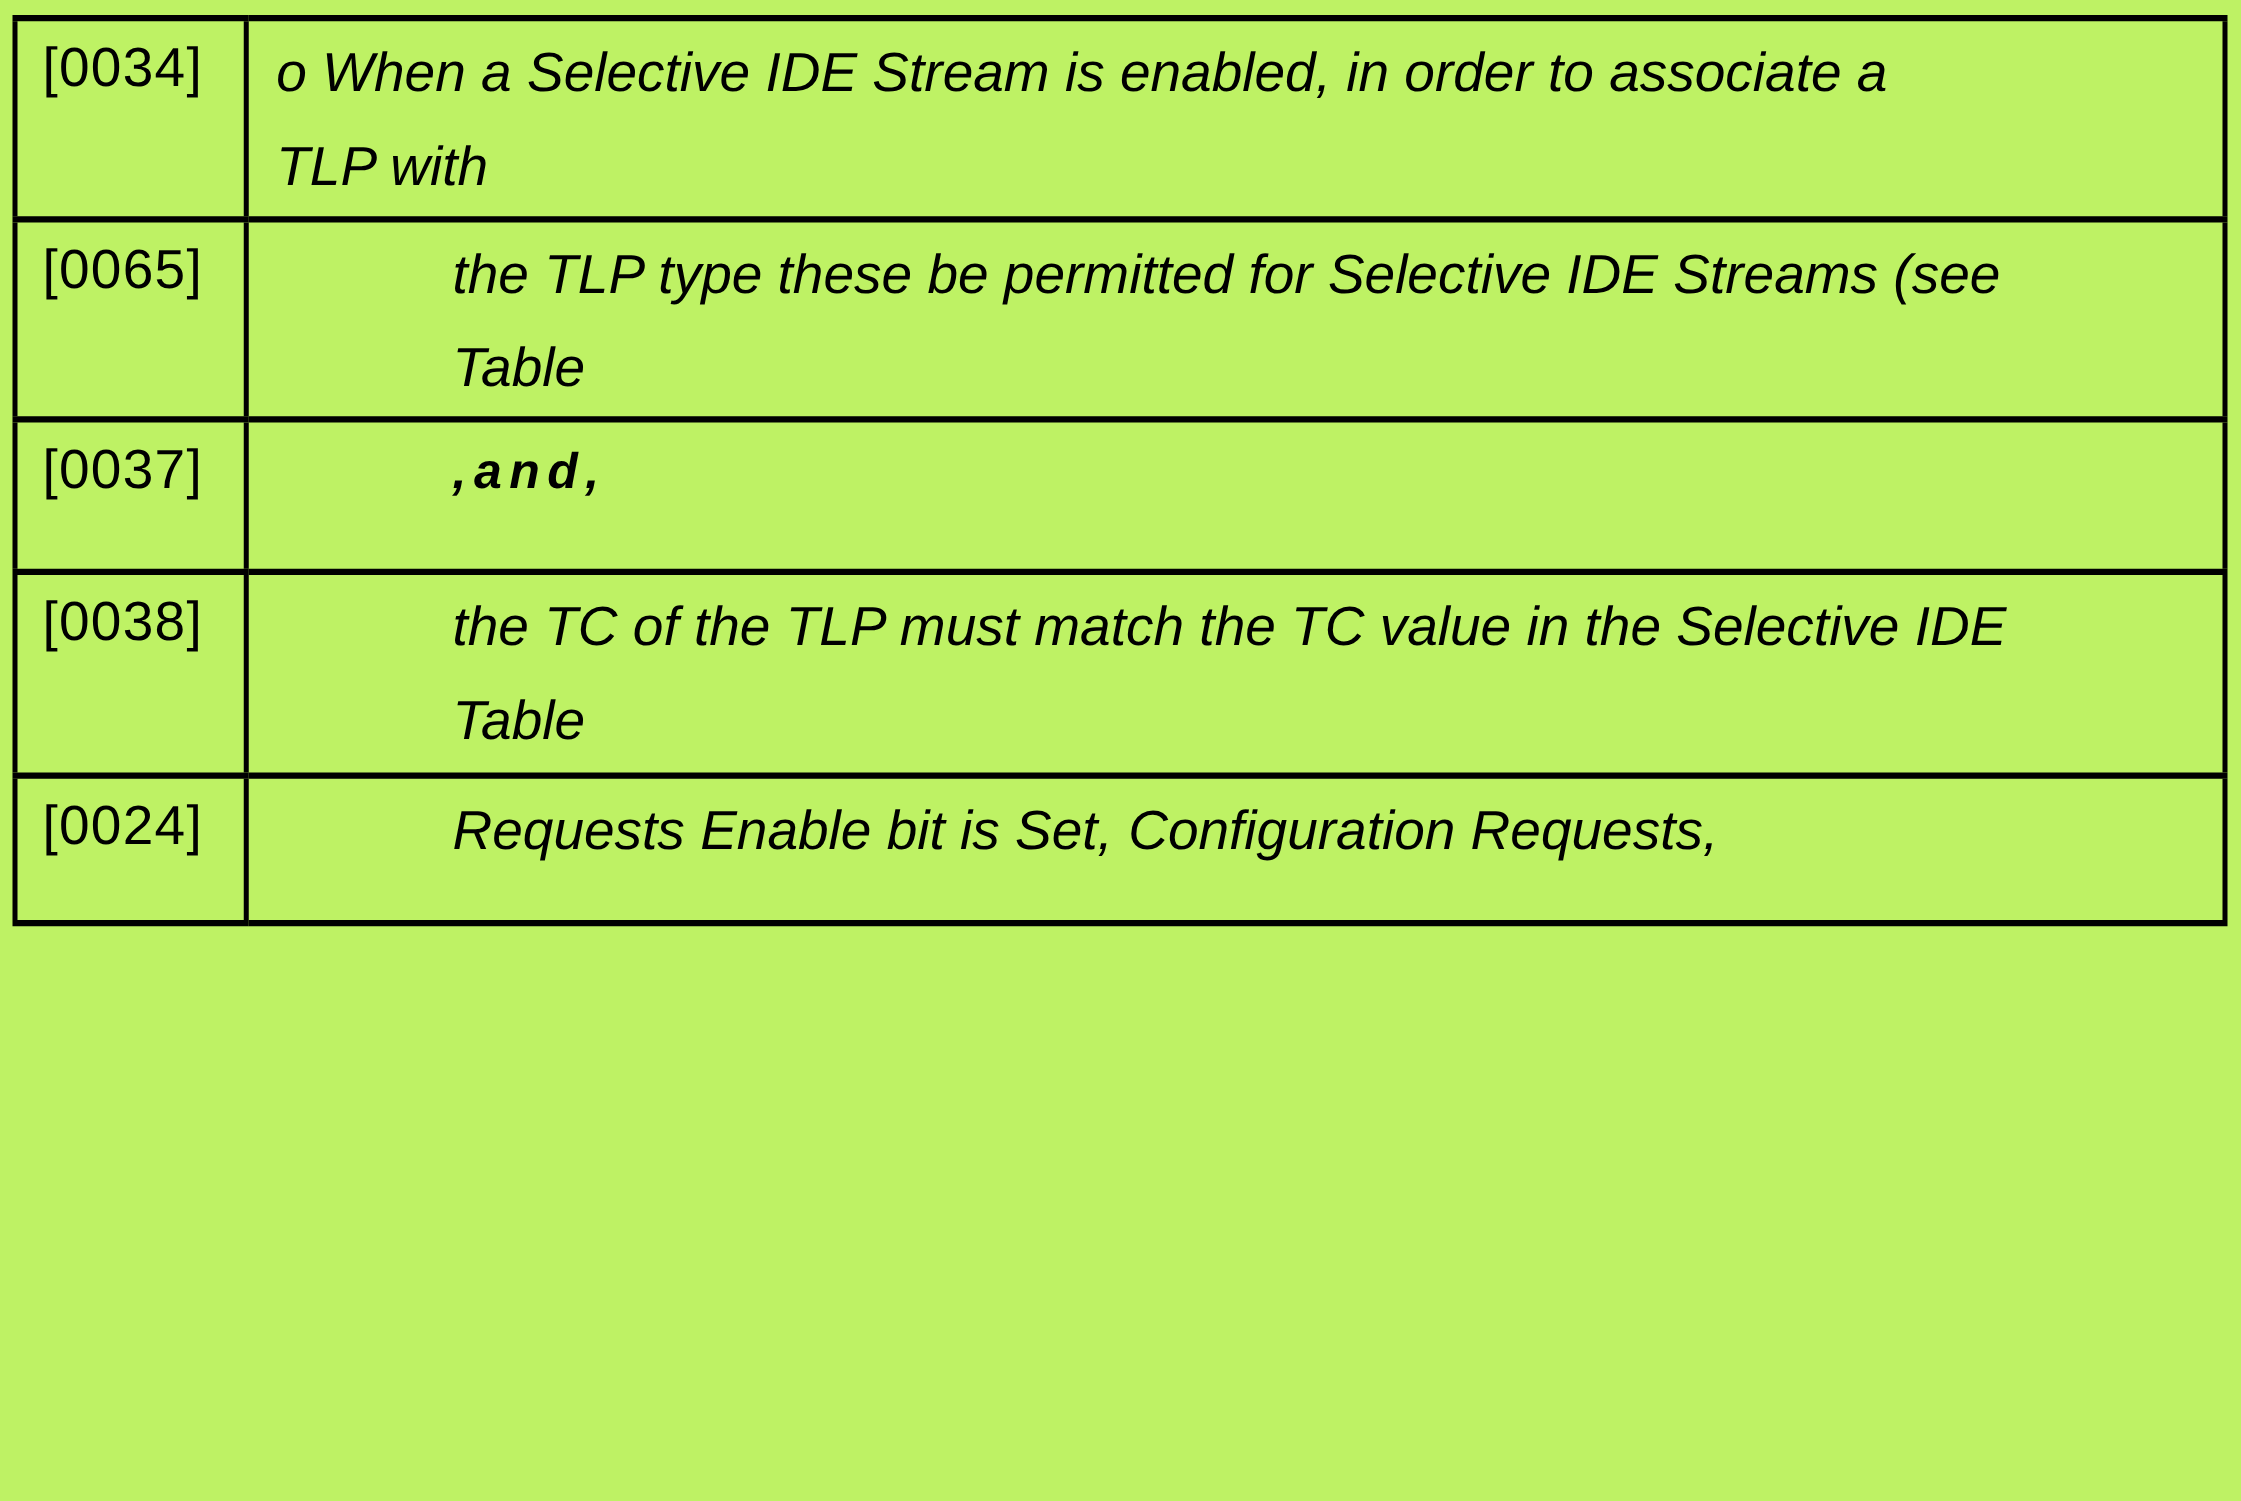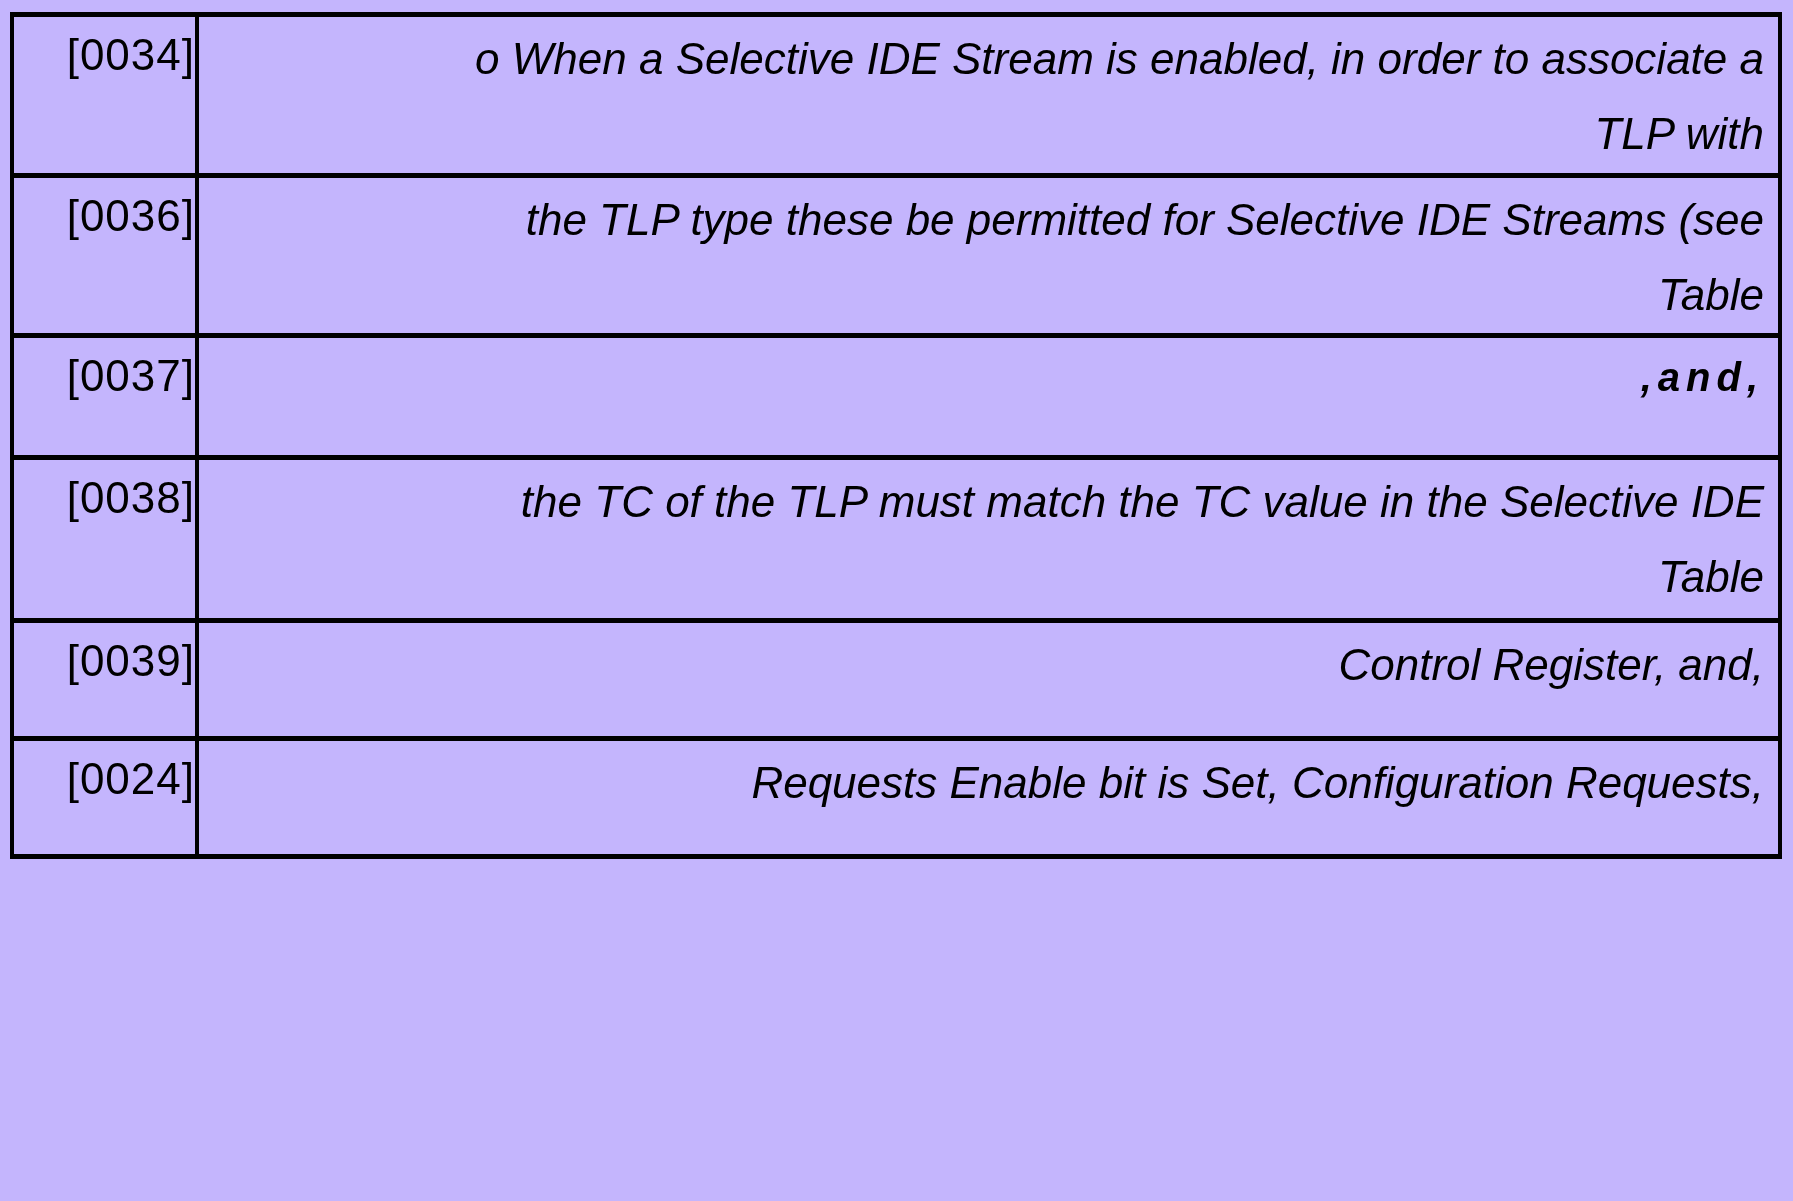--- a/index.html
+++ b/index.html
@@ -4,25 +4,24 @@
 <style>
   html, body {
     margin: 0;
     padding: 0;
     background: #ffffff;
   }
   .sheet {
     position: relative;
     width: 1793px;
     height: 1201px;
-    background: #c4b5fd;
+    background: #bef264;
     overflow: hidden;
     font-family: "Liberation Sans", "DejaVu Sans", sans-serif;
     color: #000000;
-    text-align: right;
   }
   table.para-table {
     position: absolute;
     left: 10px;
     top: 12px;
     width: 1772px;
     border-collapse: collapse;
     table-layout: fixed;
   }
   col.num-col { width: 185px; }
@@ -66,46 +65,40 @@
     </colgroup>
     <tbody>
         <tr style="height: 161px;">
           <td class="num-cell"><span>[0034]</span></td>
           <td class="text-cell">
             <div class="line">o When a Selective IDE Stream is enabled, in order to associate a</div>
             <div class="line">TLP with</div>
           </td>
         </tr>
         <tr style="height: 160px;">
-          <td class="num-cell"><span>[0036]</span></td>
+          <td class="num-cell"><span>[0065]</span></td>
           <td class="text-cell indent">
             <div class="line">the TLP type these be permitted for Selective IDE Streams (see</div>
             <div class="line">Table</div>
           </td>
         </tr>
         <tr style="height: 122px;">
           <td class="num-cell"><span>[0037]</span></td>
           <td class="text-cell indent emphasis">
             <div class="line">,and,</div>
           </td>
         </tr>
         <tr style="height: 163px;">
           <td class="num-cell"><span>[0038]</span></td>
           <td class="text-cell indent">
             <div class="line">the TC of the TLP must match the TC value in the Selective IDE</div>
             <div class="line">Table</div>
           </td>
         </tr>
         <tr style="height: 118px;">
-          <td class="num-cell"><span>[0039]</span></td>
-          <td class="text-cell indent">
-            <div class="line">Control Register, and,</div>
-          </td>
-        </tr>
-        <tr style="height: 118px;">
           <td class="num-cell"><span>[0024]</span></td>
           <td class="text-cell indent">
             <div class="line">Requests Enable bit is Set, Configuration Requests,</div>
           </td>
         </tr>
       </tbody>
   </table>
 </div>
 
 </body></html>

